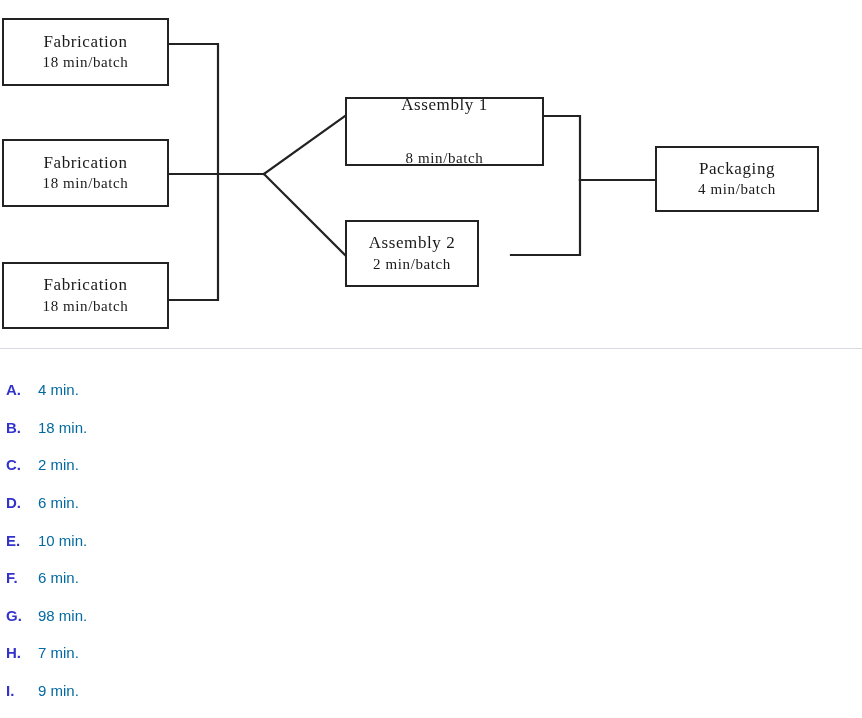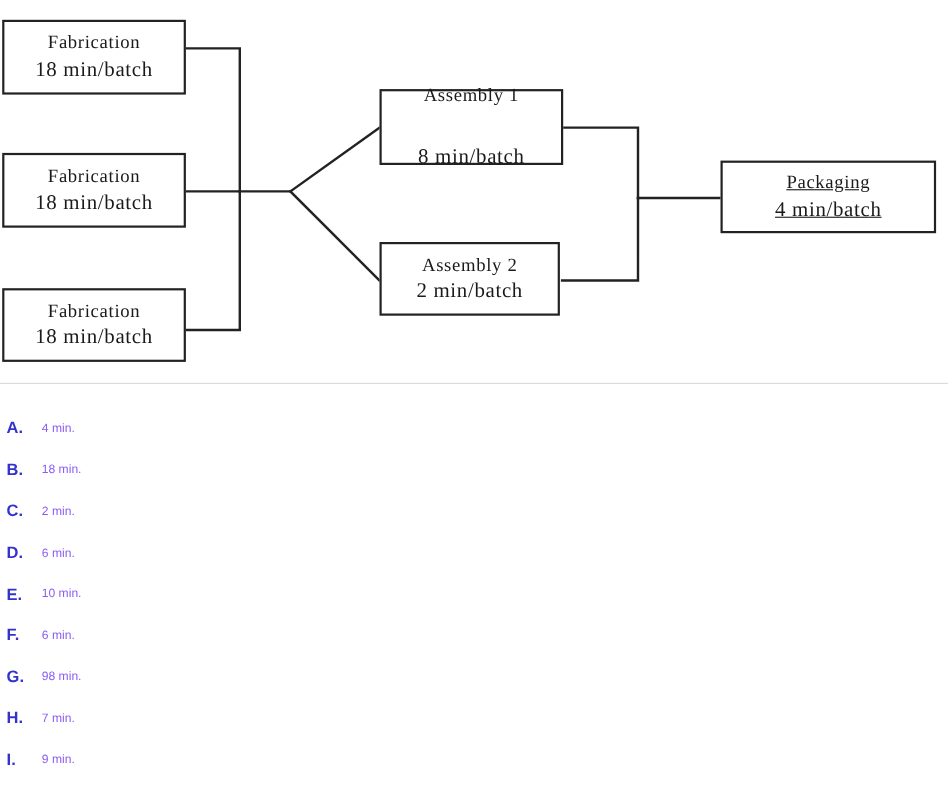--- a/index.html
+++ b/index.html
@@ -46,30 +46,30 @@
     justify-content: center;
     letter-spacing: 0.6px;
     line-height: 1.32;
   }
   .proc-box .line1 {
     font-size: 17px;
     white-space: nowrap;
     text-align: right;
   }
   .proc-box .line2 {
-    font-size: 19px;
+    font-size: 15px;
     white-space: nowrap;
   }
 
   #fab-1 { left: 2px;   top: 18px;  width: 167px; height: 68px; }
   #fab-2 { left: 2px;   top: 139px; width: 167px; height: 68px; }
   #fab-3 { left: 2px;   top: 262px; width: 167px; height: 67px; }
-  #asm-1 { left: 345px; top: 81px;  width: 167px; height: 69px; gap: 32px; }
-  #asm-2 { left: 345px; top: 220px; width: 164px; height: 67px; }
-  #pkg   { left: 655px; top: 146px; width: 196px; height: 66px; text-decoration: underline; }
+  #asm-1 { left: 345px; top: 97px;  width: 199px; height: 69px; gap: 32px; }
+  #asm-2 { left: 345px; top: 220px; width: 134px; height: 67px; }
+  #pkg   { left: 655px; top: 146px; width: 164px; height: 66px; }
 
   
   #section-divider {
     position: absolute;
     left: 0;
     top: 348px;
     width: 862px;
     height: 1px;
     background: #d6d9dd;
   }
@@ -89,22 +89,22 @@
   }
   .option-letter {
     color: #3333cc;
     font-weight: bold;
     font-size: 15px;
     width: 32px;
     flex: 0 0 32px;
     font-family: "Liberation Sans", sans-serif;
   }
   .option-text {
-    color: #8b5cf6;
-    font-size: 11px;
+    color: #0369a1;
+    font-size: 15px;
     font-family: "Liberation Sans", sans-serif;
   }
 </style>
 </head>
 <body>
 
 <div id="diagram-area">
 
   <svg id="flow-svg" viewBox="0 0 862 348">
     <g stroke="#222222" stroke-width="2.2" fill="none" stroke-linecap="square">

